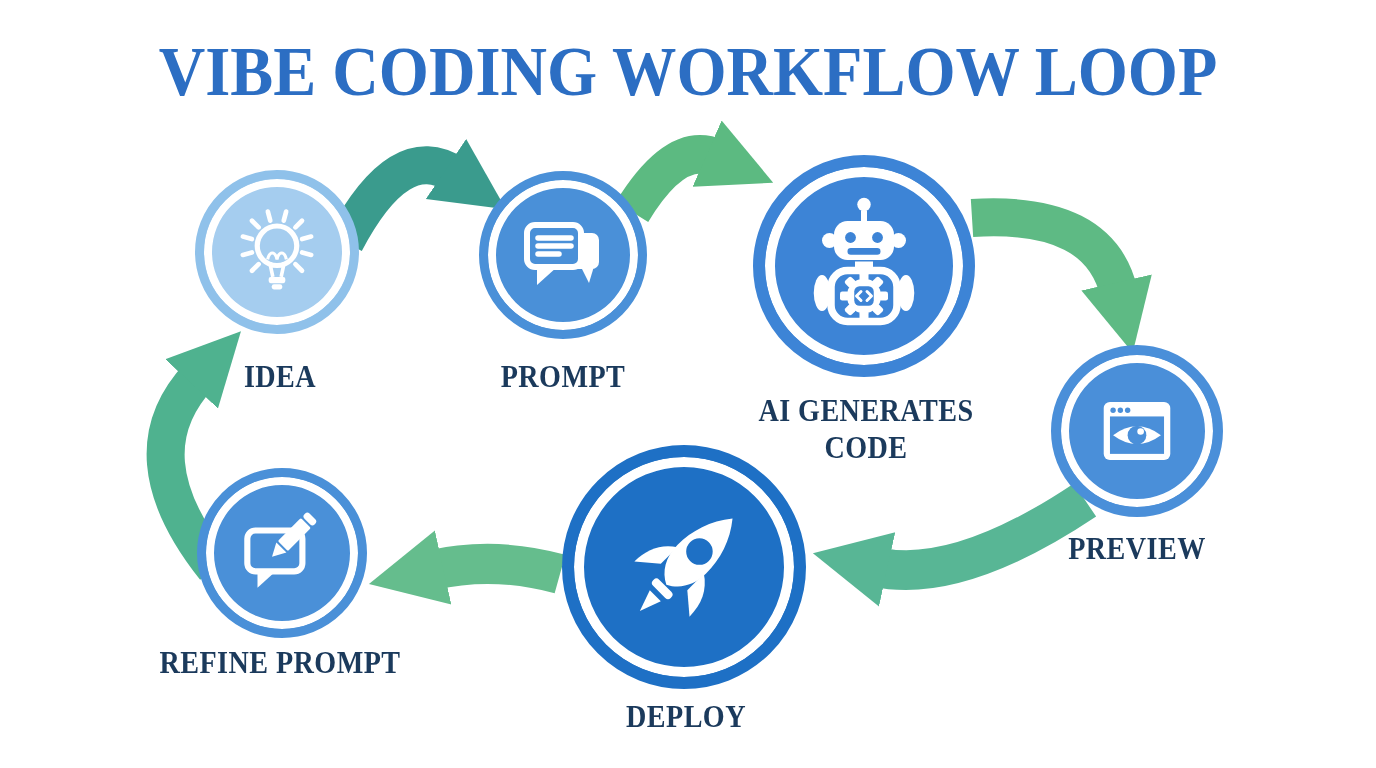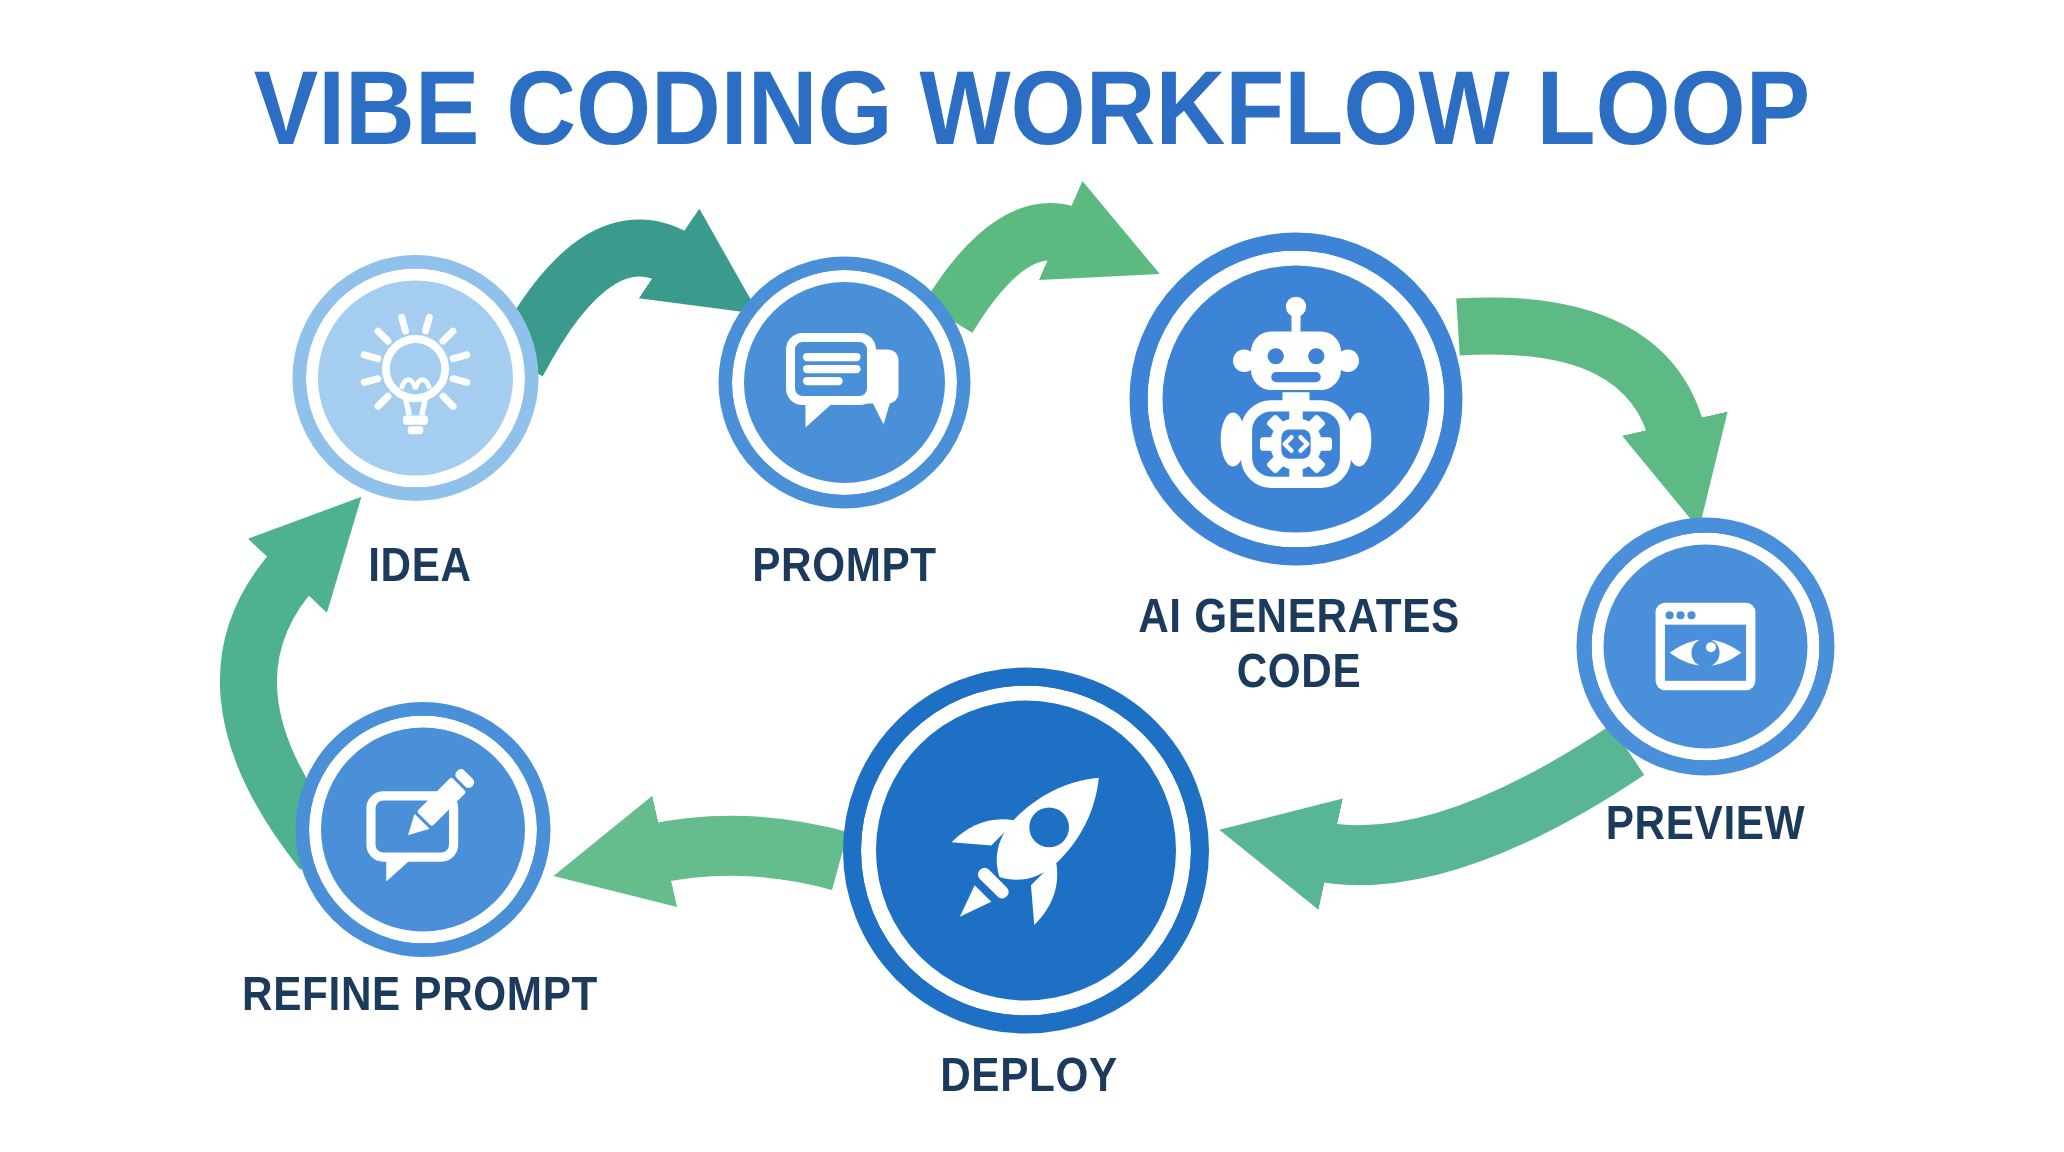--- a/index.html
+++ b/index.html
@@ -1,18 +1,18 @@
 <!DOCTYPE html>
 <html><head>
 <meta charset="utf-8">
 <style>
   html,body{margin:0;padding:0;background:#ffffff;}
   .page{
     position:relative;width:1376px;height:768px;overflow:hidden;background:#ffffff;
-    font-family:Liberation Sans, sans-serif;
+    font-family:Liberation Serif, serif;
   }
   .title{
     position:absolute;left:0;right:0;top:36px;margin:0;text-align:center;
     font-size:70px;line-height:72px;font-weight:800;color:#2c6ec3;
     letter-spacing:0px;transform:scaleX(.92);
   }
   .arrows{position:absolute;left:0;top:0;}
   .node{position:absolute;}
   .circle{
     border-radius:50%;box-sizing:border-box;display:flex;align-items:center;justify-content:center;

